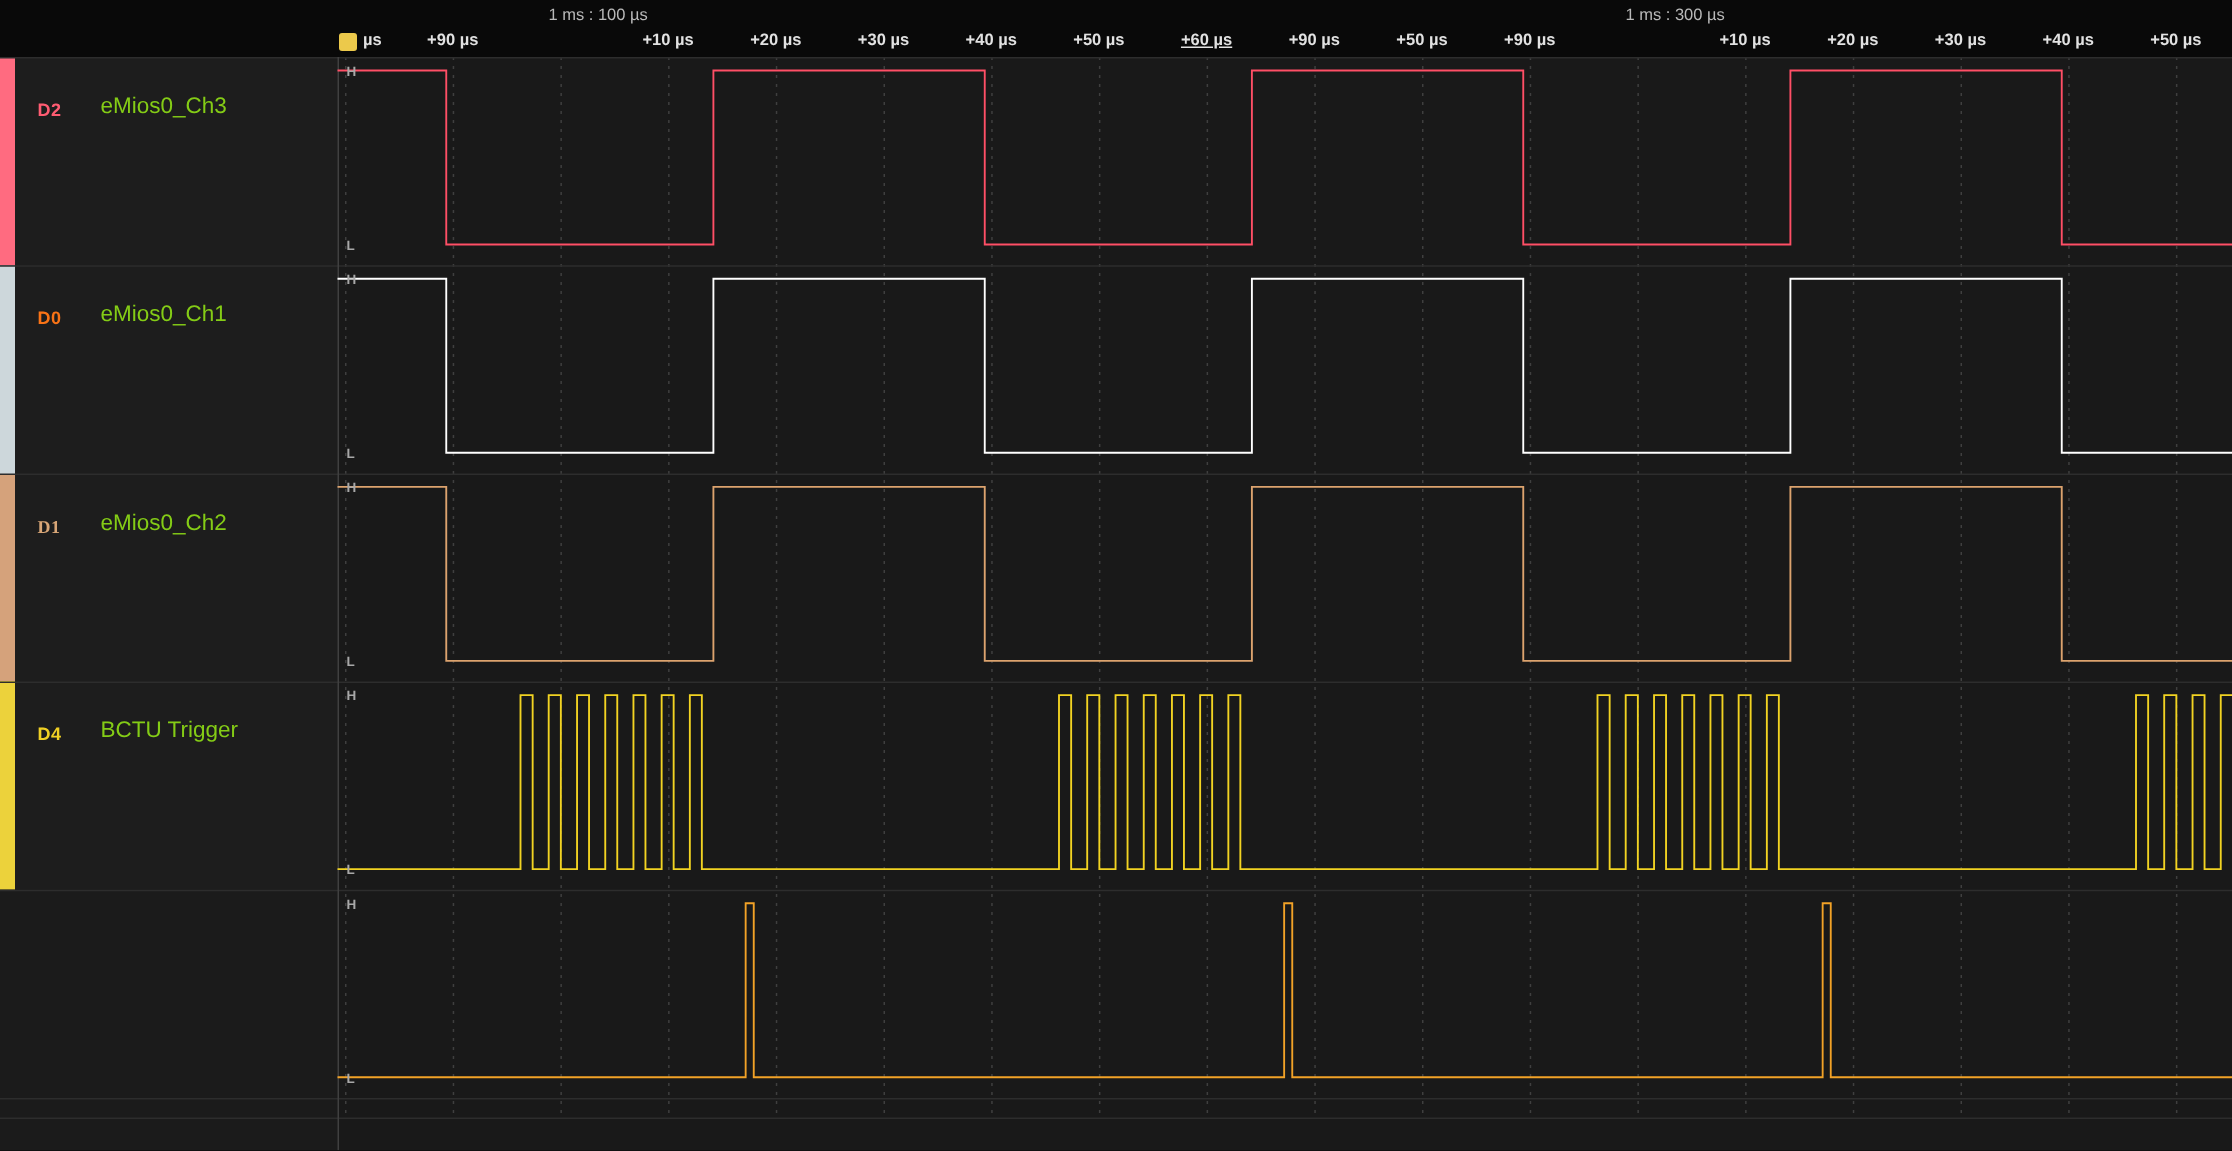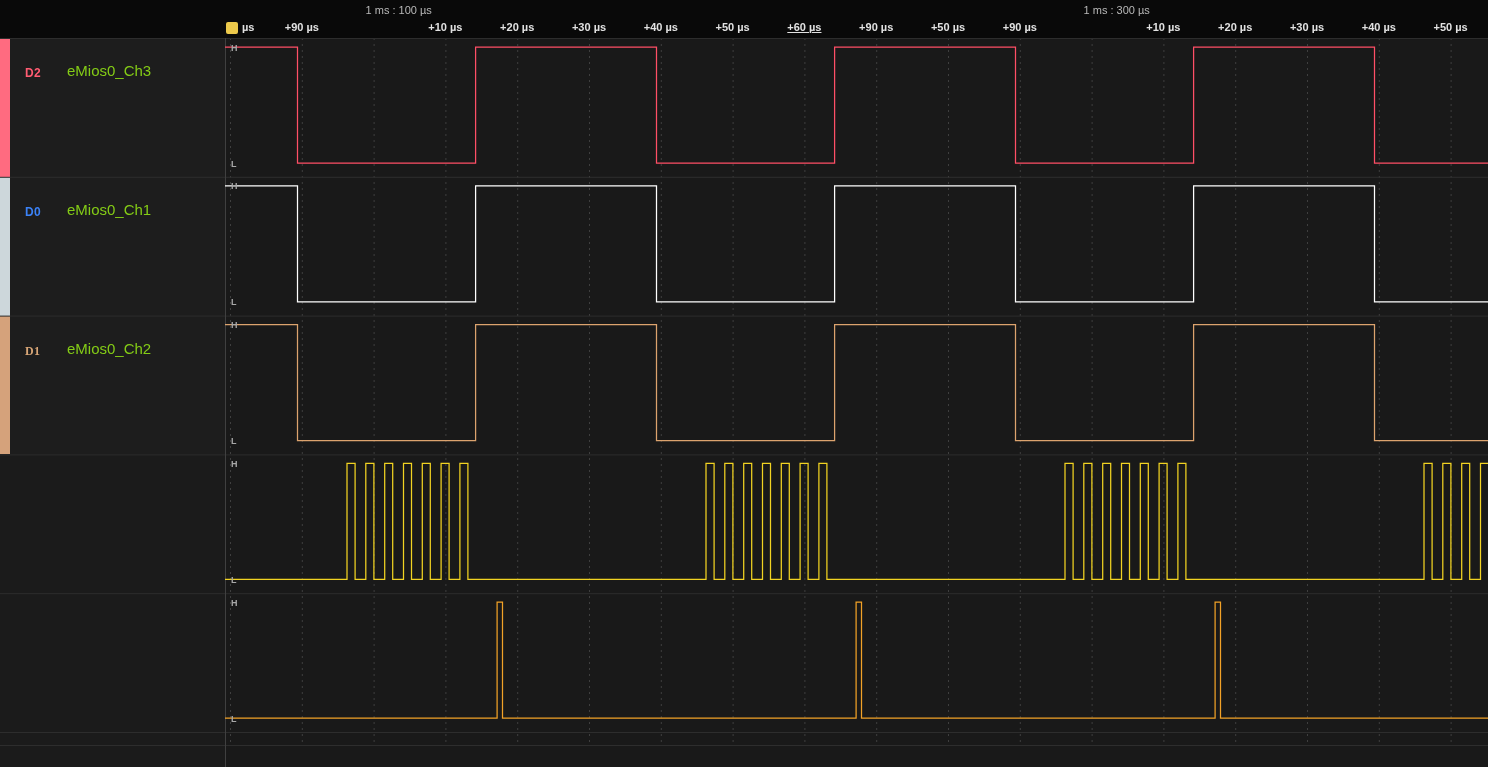--- a/index.html
+++ b/index.html
@@ -23,27 +23,32 @@
 
 <div class="app">
   <div class="sidebar" id="sidebar">
       <div class="ch-row" style="top: 0px; height: 138.8px;">
         <div class="ch-strip" style="background: rgb(255, 107, 128);"></div>
         <span class="ch-id" style="color: rgb(255, 92, 114);">D2</span>
         <span class="ch-name">eMios0_Ch3</span>
       </div>
       <div class="ch-row" style="top: 138.8px; height: 138.8px;">
         <div class="ch-strip" style="background: rgb(205, 215, 219);"></div>
-        <span class="ch-id" style="color: #3b82f6;">D0</span>
+        <span class="ch-id" style="color: #f97316;">D0</span>
         <span class="ch-name">eMios0_Ch1</span>
       </div>
       <div class="ch-row" style="top: 277.6px; height: 138.8px;">
         <div class="ch-strip" style="background: rgb(213, 162, 123);"></div>
         <span class="ch-id" style="color: rgb(216, 166, 119); font-family: Liberation Serif, serif;">D1</span>
         <span class="ch-name">eMios0_Ch2</span>
+      </div>
+      <div class="ch-row" style="top: 416.4px; height: 138.8px;">
+        <div class="ch-strip" style="background: rgb(236, 210, 59);"></div>
+        <span class="ch-id" style="color: rgb(240, 208, 36);">D4</span>
+        <span class="ch-name">BCTU Trigger</span>
       </div>
     </div>
   <svg id="wave" width="1488" height="767">
       <line x1="230.5" y1="38" x2="230.5" y2="745" stroke="#3f3f3f" stroke-width="1" stroke-dasharray="2 4"></line>
       <line x1="302.3" y1="38" x2="302.3" y2="745" stroke="#3f3f3f" stroke-width="1" stroke-dasharray="2 4"></line>
       <line x1="374.1" y1="38" x2="374.1" y2="745" stroke="#3f3f3f" stroke-width="1" stroke-dasharray="2 4"></line>
       <line x1="445.9" y1="38" x2="445.9" y2="745" stroke="#3f3f3f" stroke-width="1" stroke-dasharray="2 4"></line>
       <line x1="517.7" y1="38" x2="517.7" y2="745" stroke="#3f3f3f" stroke-width="1" stroke-dasharray="2 4"></line>
       <line x1="589.5" y1="38" x2="589.5" y2="745" stroke="#3f3f3f" stroke-width="1" stroke-dasharray="2 4"></line>
       <line x1="661.3" y1="38" x2="661.3" y2="745" stroke="#3f3f3f" stroke-width="1" stroke-dasharray="2 4"></line>

